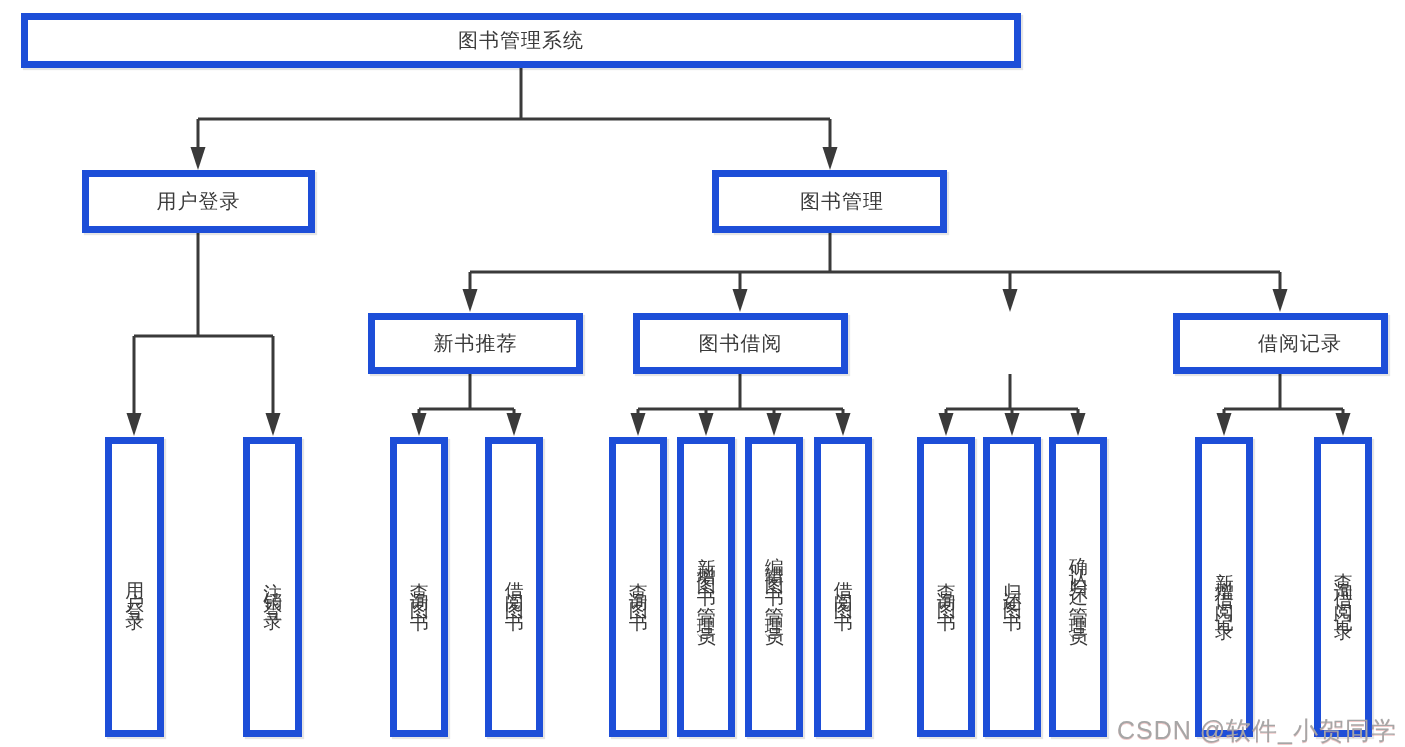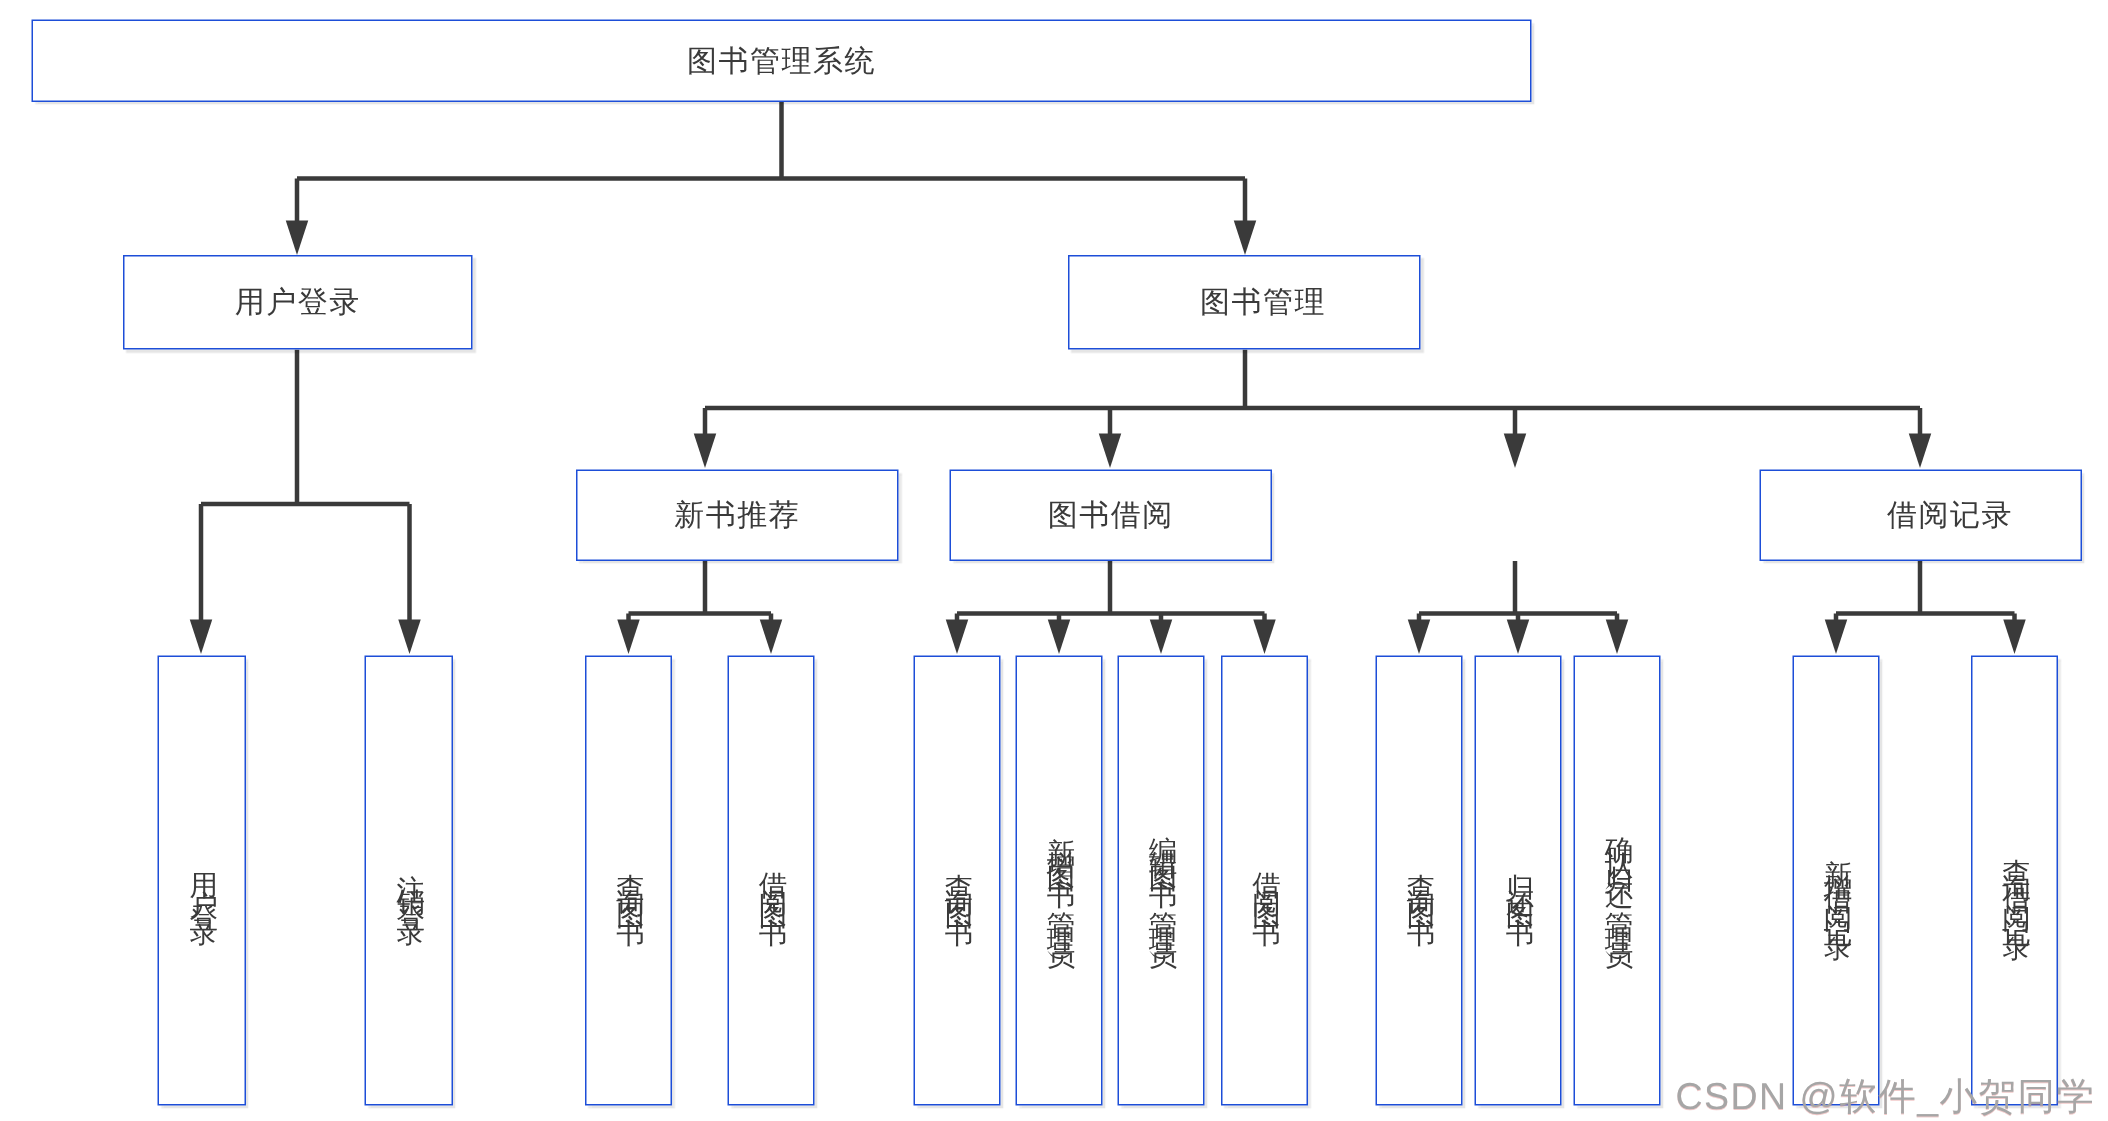--- a/index.html
+++ b/index.html
@@ -4,21 +4,21 @@
 <style>
   html,body{margin:0;padding:0;background:#ffffff;}
   .stage{
     position:relative;width:1405px;height:747px;background:#ffffff;
     font-family:"Liberation Sans",sans-serif;overflow:hidden;
   }
   .connectors{position:absolute;left:0;top:0;width:1405px;height:747px;}
   .connectors path{stroke:#3a3a3a;stroke-width:3;fill:none;}
   .connectors polygon{fill:#3a3a3a;stroke:none;}
   .node{
-    position:absolute;background:#ffffff;border:1px solid #1d4ed8;
+    position:absolute;background:#ffffff;border:7px solid #1d4ed8;
     box-sizing:border-box;display:flex;align-items:center;justify-content:center;
     color:#3a3a3a;box-shadow:2px 2px 1px rgba(0,0,0,0.10);z-index:2;
   }
   .h-label{font-size:20px;letter-spacing:1px;white-space:nowrap;}
   .v-label{
     writing-mode:vertical-rl;text-orientation:mixed;
     font-size:19px;letter-spacing:10px;line-height:1.3;white-space:nowrap;
   }
   .watermark{
     position:absolute;right:8px;bottom:0px;z-index:5;
@@ -79,21 +79,21 @@
     <span class="h-label">图书管理系统</span>
   </div>
 
   <div class="node" style="left:82px;top:170px;width:233px;height:63px;">
     <span class="h-label">用户登录</span>
   </div>
   <div class="node" style="left:712px;top:170px;width:235px;height:63px;padding-left:25px;">
     <span class="h-label">图书管理</span>
   </div>
 
-  <div class="node" style="left:384px;top:313px;width:215px;height:61px;">
+  <div class="node" style="left:368px;top:313px;width:215px;height:61px;">
     <span class="h-label">新书推荐</span>
   </div>
   <div class="node" style="left:633px;top:313px;width:215px;height:61px;">
     <span class="h-label">图书借阅</span>
   </div>
   <div class="node" style="left:1173px;top:313px;width:215px;height:61px;padding-left:39px;">
     <span class="h-label">借阅记录</span>
   </div>
 
   <div class="node" style="left:105px;top:437px;width:59px;height:300px;">

